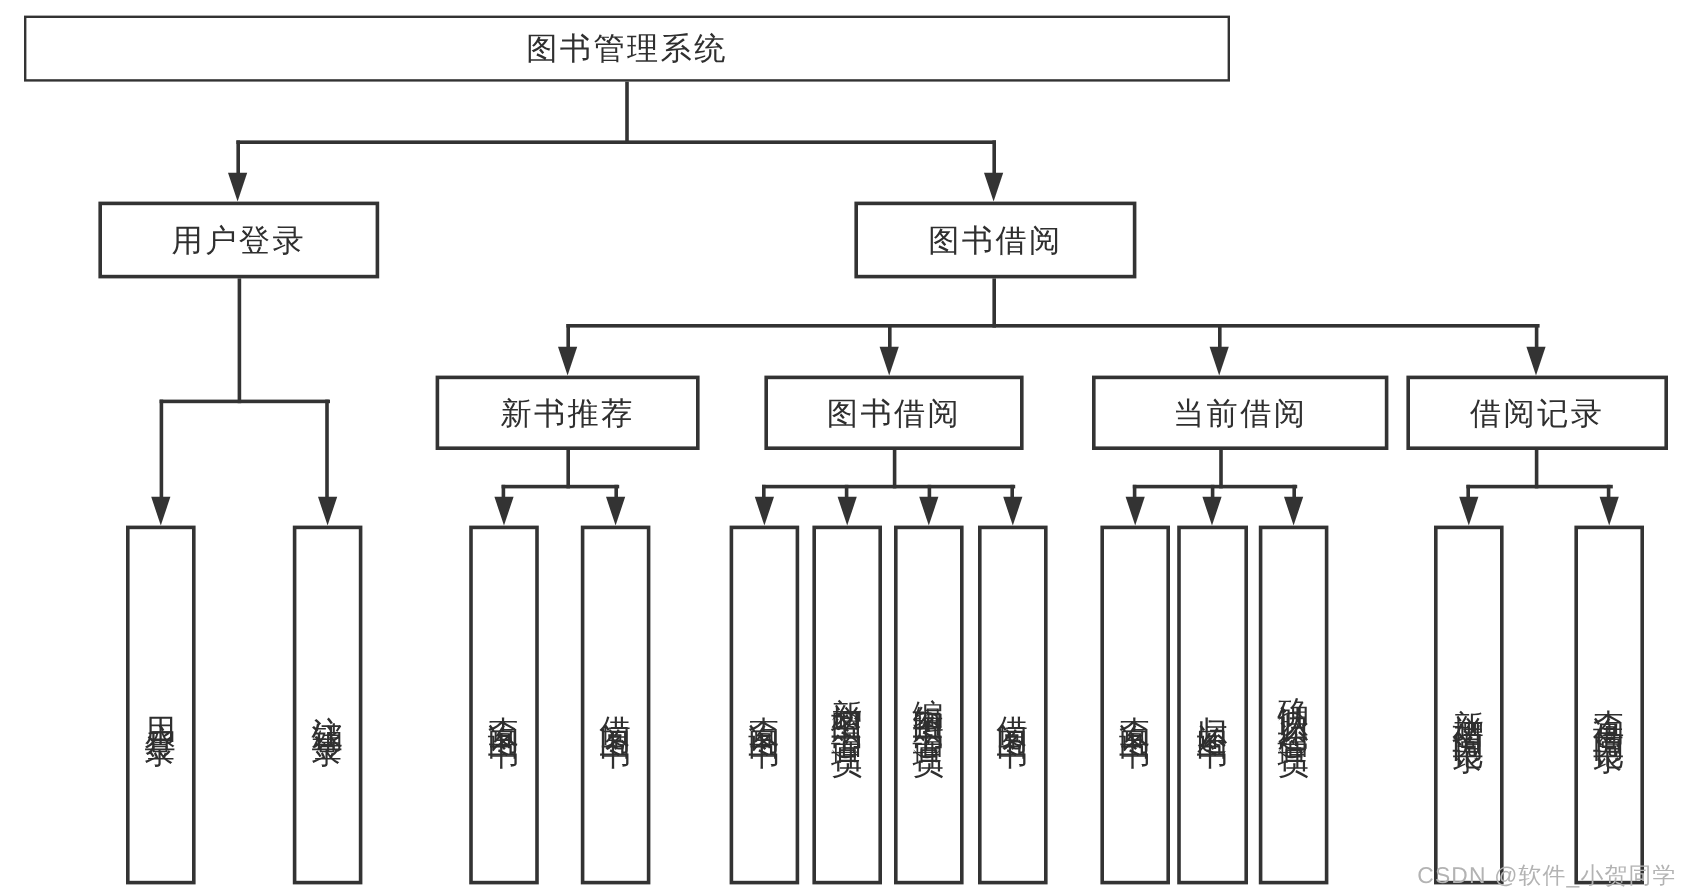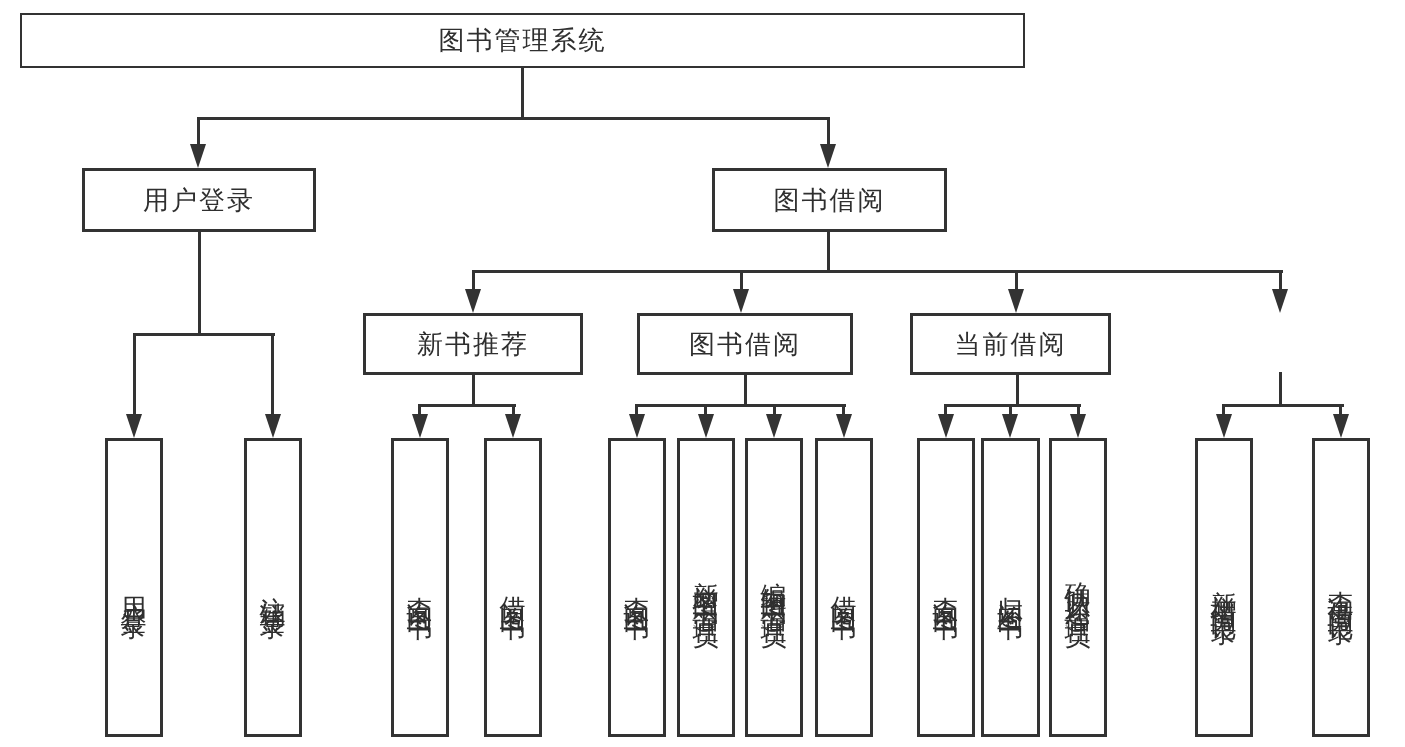--- a/index.html
+++ b/index.html
@@ -75,22 +75,25 @@
   <div class="node" style="left:712px;top:168px;width:235px;height:64px">
     <span class="lbl">图书借阅</span>
   </div>
 
   <div class="node" style="left:637px;top:313px;width:216px;height:62px">
     <span class="lbl">图书借阅</span>
   </div>
   <div class="node" style="left:363px;top:313px;width:220px;height:62px">
     <span class="lbl">新书推荐</span>
   </div>
-  <div class="node" style="left:910px;top:313px;width:201px;height:62px">
+  <div class="node" style="left:910px;top:313px;width:247px;height:62px">
     <span class="lbl">当前借阅</span>
+  </div>
+  <div class="node" style="left:1172px;top:313px;width:218px;height:62px">
+    <span class="lbl">借阅记录</span>
   </div>
 
   <div class="node v" style="left:105px;top:438px;width:58px;height:299px">
     <span class="lbl">用户登录</span>
   </div>
   <div class="node v" style="left:244px;top:438px;width:58px;height:299px">
     <span class="lbl">注销登录</span>
   </div>
   <div class="node v" style="left:391px;top:438px;width:58px;height:299px">
     <span class="lbl">查询图书</span>
@@ -178,13 +181,14 @@
   <div class="line" style="left:1077px;top:404px;width:3px;height:14px"></div>
   <div class="ah" style="left:1070px;top:414px"></div>
 
   <div class="line" style="left:1279px;top:372px;width:3px;height:35px"></div>
   <div class="line" style="left:1222px;top:404px;width:122px;height:3px"></div>
   <div class="line" style="left:1222px;top:404px;width:3px;height:14px"></div>
   <div class="ah" style="left:1216px;top:414px"></div>
   <div class="line" style="left:1339px;top:404px;width:3px;height:14px"></div>
   <div class="ah" style="left:1333px;top:414px"></div>
 
+  <div class="watermark">CSDN @软件_小贺同学</div>
 </div>
 
 </body></html>

